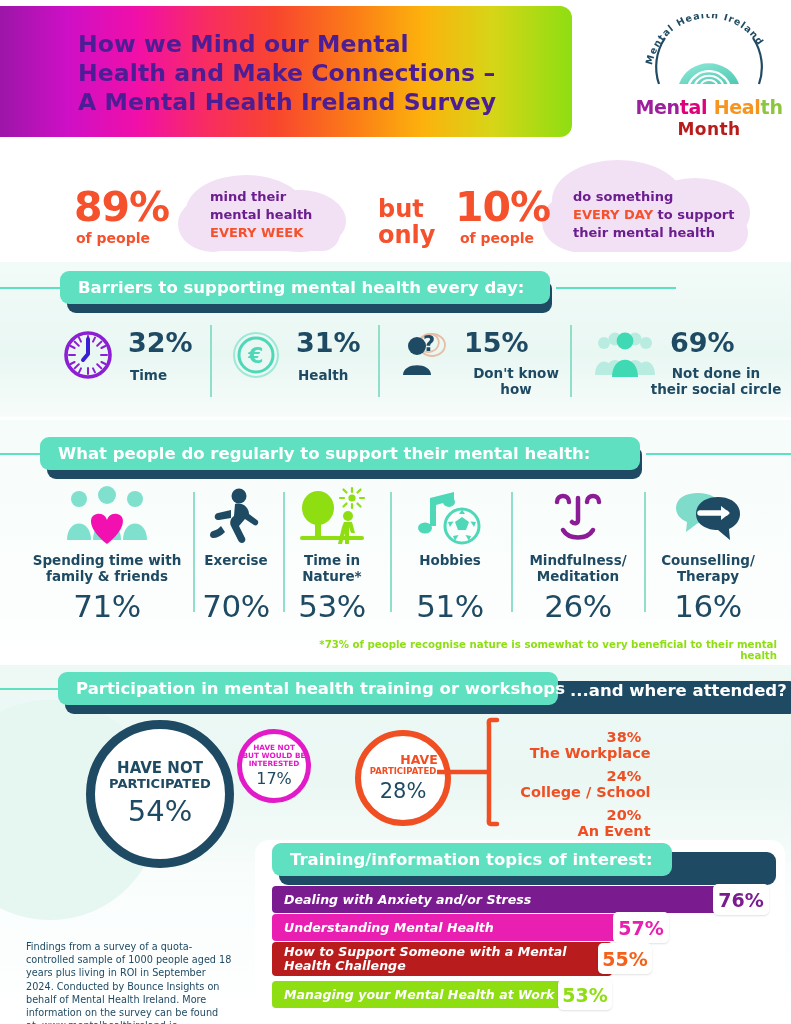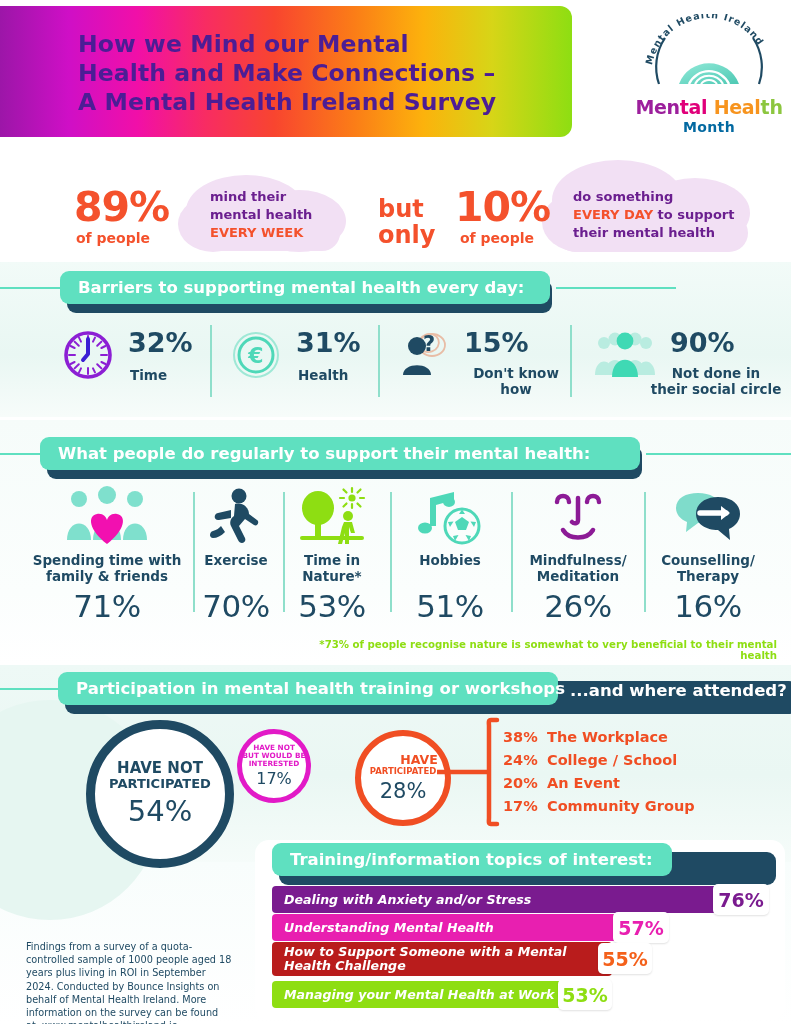--- a/index.html
+++ b/index.html
@@ -37,21 +37,21 @@
   }
   
   .logo-wrap{position:absolute;left:633px;top:14px;width:152px;height:124px;}
   .logo-arc-txt{position:absolute;left:0;top:0;width:152px;height:74px;}
   .logo-mhm{position:absolute;left:0;top:82px;width:152px;text-align:center;
     font-size:19px;font-weight:bold;letter-spacing:-.3px;
     font-family:"DejaVu Sans","Liberation Sans",sans-serif;}
   .logo-mhm .m1{color:#9c1f9c;} .logo-mhm .m2{color:#e0007a;}
   .logo-mhm .m3{color:#f7941e;} .logo-mhm .m4{color:#8cc63f;}
   .logo-month{position:absolute;left:0;top:105px;width:152px;text-align:center;
-    font-size:14px;font-weight:bold;color:#0369a1;letter-spacing:.4px;
+    font-size:17px;font-weight:bold;color:#b91c1c;letter-spacing:.4px;
     font-family:"DejaVu Sans","Liberation Sans",sans-serif;}
 
   
   .cloud{position:absolute;background:#f2e0f4;border-radius:50%;}
   .pct-big{position:absolute;color:#f4512c;font-weight:bold;font-size:41px;letter-spacing:-1px;
     font-family:"DejaVu Sans","Liberation Sans",sans-serif;}
   .pct-sub{position:absolute;color:#f4512c;font-weight:bold;font-size:14px;
     font-family:"DejaVu Sans","Liberation Sans",sans-serif;}
   .cloud-txt{position:absolute;font-size:13px;line-height:18px;font-weight:bold;color:#6b1f8f;
     font-family:"DejaVu Sans","Liberation Sans",sans-serif;}
@@ -90,21 +90,21 @@
     font-family:"DejaVu Sans","Liberation Sans",sans-serif;}
 
   
   .ring{position:absolute;border-radius:50%;background:#ffffff;display:flex;
     flex-direction:column;align-items:center;justify-content:center;text-align:center;}
   .ring .t1{font-weight:bold;line-height:1.12;font-family:"DejaVu Sans","Liberation Sans",sans-serif;}
   .ring .t2{font-weight:bold;line-height:1.12;font-family:"DejaVu Sans","Liberation Sans",sans-serif;}
   .ring .pv{color:#1f4a63;font-family:"DejaVu Sans","Liberation Sans",sans-serif;}
 
   .where-list{position:absolute;left:503px;top:729px;}
-  .where-row{display:flex;align-items:flex-end;margin-bottom:7px;}
+  .where-row{display:flex;align-items:flex-end;margin-bottom:7px;flex-direction:column;}
   .where-row .wp{color:#f04e23;font-weight:bold;font-size:14.5px;width:44px;
     font-family:"DejaVu Sans","Liberation Sans",sans-serif;}
   .where-row .wl{color:#f04e23;font-weight:bold;font-size:14.5px;
     font-family:"DejaVu Sans","Liberation Sans",sans-serif;}
 
   
   .topics-card{position:absolute;left:255px;top:840px;width:530px;height:180px;
     background:#ffffff;border-radius:14px;}
   .topicbar{position:absolute;height:27px;border-radius:4px;display:flex;align-items:center;}
   .topicbar .tl{color:#ffffff;font-weight:bold;font-size:12.6px;padding-left:12px;line-height:14px;
@@ -267,21 +267,21 @@
         <circle cx="23" cy="10" r="6.5"></circle>
           <path d="M 13 46 C 13 26 33 26 33 46 Z"></path>
         <circle cx="43" cy="10" r="6.5"></circle>
           <path d="M 33 46 C 33 26 53 26 53 46 Z"></path>
       </g>
       <g fill="#3fd9b4">
         <circle cx="33" cy="12" r="8.4"></circle>
           <path d="M 20 48 C 20 25 46 25 46 48 Z"></path>
       </g>
     </svg>
-    <div class="pct" style="left:78px;top:2px;">90%</div>
+    <div class="pct" style="left:78px;top:2px;">69%</div>
     <div class="lbl" style="left:44px;top:40px;text-align:center;width:160px;">
       <div>Not done in</div>
       <div>their social circle</div>
     </div>
   </div>
 
   <div class="banner" style="left:40px;top:437px;width:600px;">
     <div class="rule" style="left:-40px;width:42px;"></div>
     <div class="rule" style="left:606px;width:150px;"></div>
     <div class="shadow" style="width:595px;"></div>

